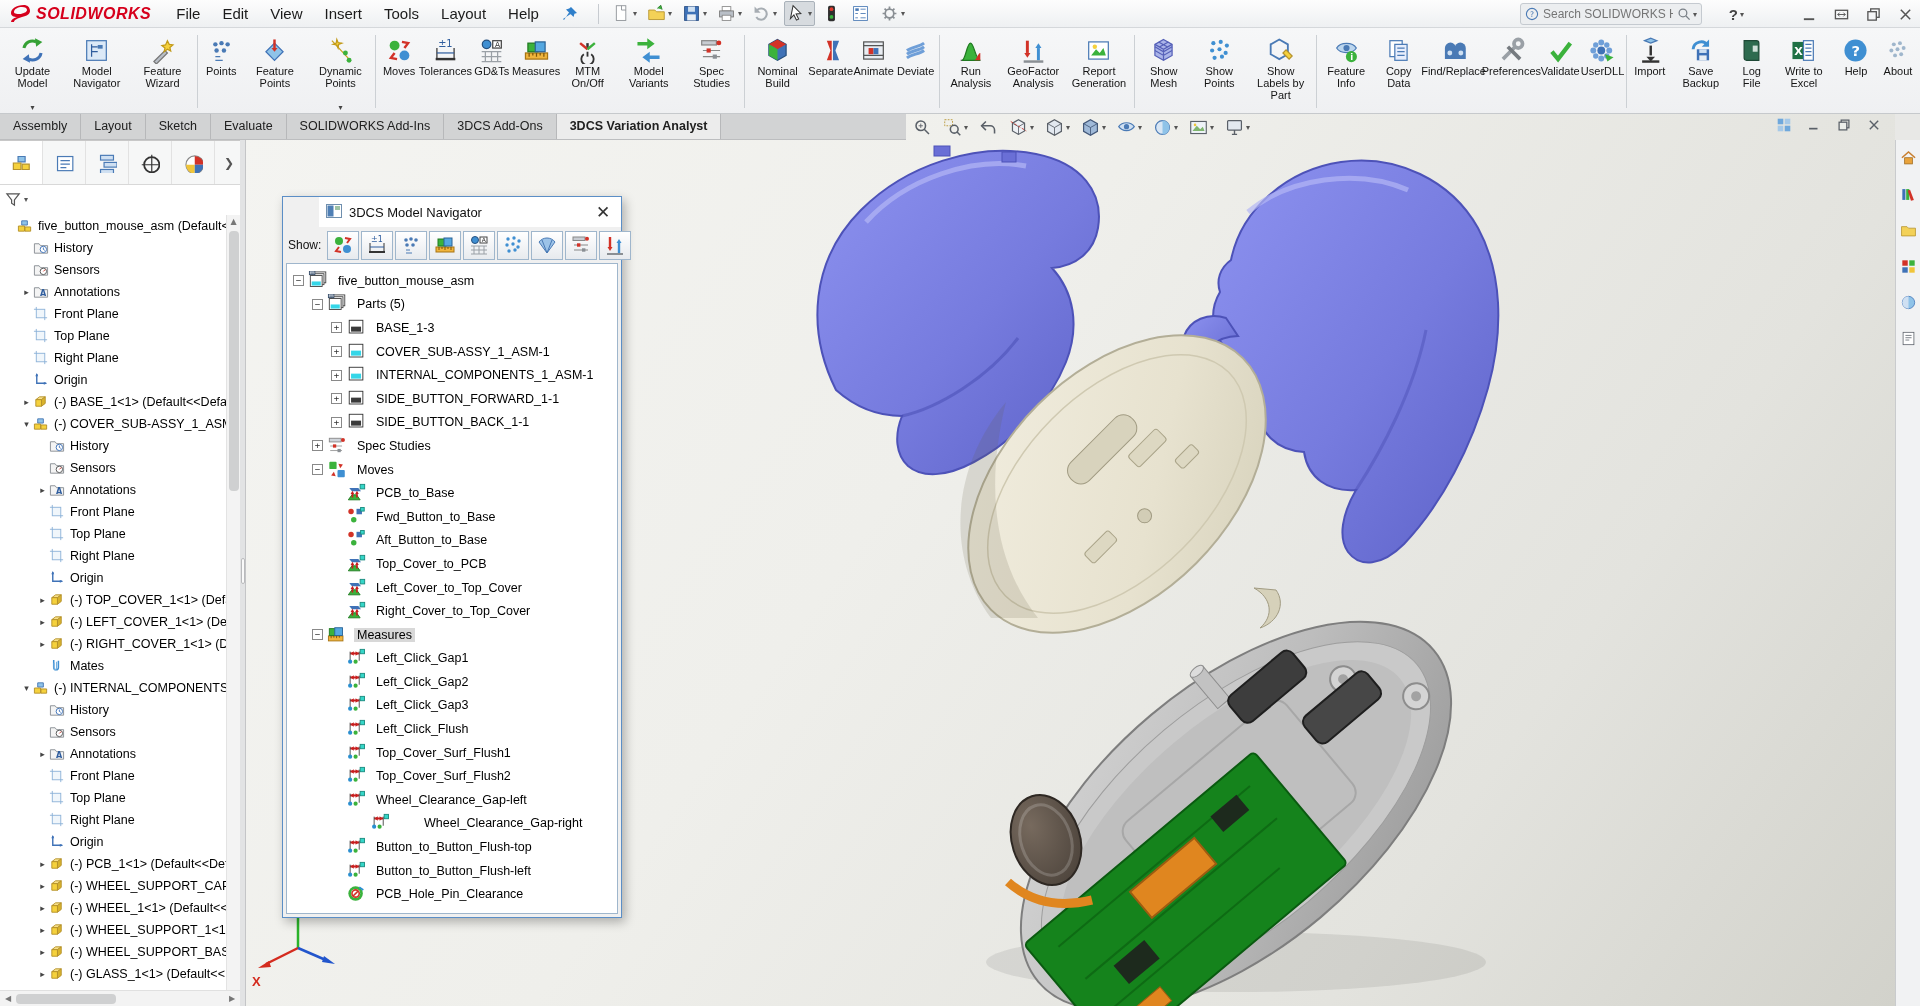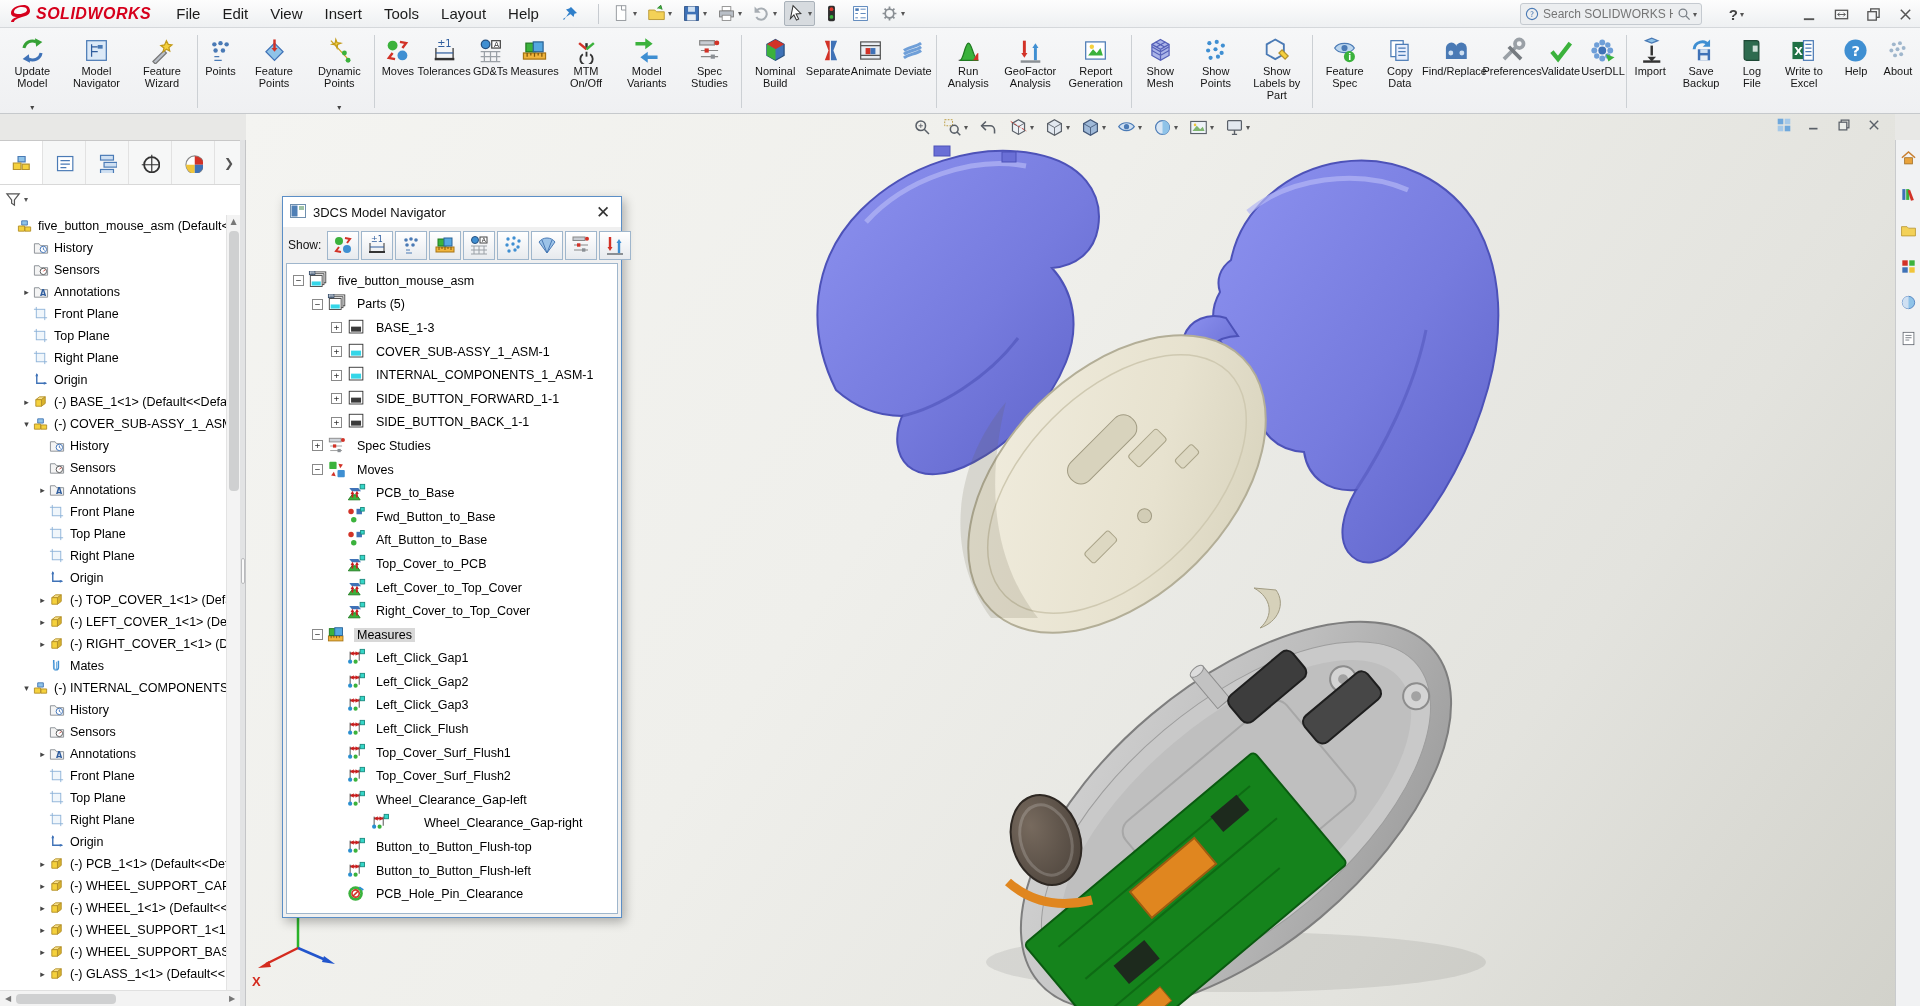--- a/index.html
+++ b/index.html
@@ -103,21 +103,21 @@
   .splitter { position:absolute; left:240px; top:140px; width:6px; height:866px; z-index:31;
     background:#e2e3e4; border-right:1px solid #c4c5c7; }
   .splitter .grip { position:absolute; left:1px; top:418px; width:4px; height:26px;
     background:#fafafa; border:1px solid #b9babc; border-radius:3px; }
 
   
   .navdlg { position:absolute; left:282px; top:196px; width:340px; height:722px; z-index:60;
     background:#f0f0f0; border:1px solid #5b8ec6; box-shadow:3px 4px 10px rgba(0,0,0,.28);
     display:flex; flex-direction:column; }
   .navtitle { height:30px; flex:none; background:#fff; display:flex; align-items:center;
-    padding:0 7px; font-size:13px; color:#111; }
+    padding:0 7px; font-size:13px; color:#111;margin-left:36px; }
   .navtitle .ticon svg { width:16px; height:14px; margin-right:7px; }
   .navclose { margin-left:auto; font-size:17px; color:#333; width:22px; text-align:center; }
   .showrow { height:36px; flex:none; display:flex; align-items:center; gap:2px;
     padding:0 5px; font-size:12px; color:#111; }
   .showlabel { margin-right:4px; }
   .showbtn { width:32px; height:29px; border:1px solid #9fb6cc; background:linear-gradient(#ffffff,#e7eaee);
     display:flex; align-items:center; justify-content:center; }
   .showbtn svg { width:24px; height:22px; }
   .navtree { flex:1; background:#fff; border:1px solid #9fb6cc; margin:0 3px 3px 3px;
     overflow:hidden; padding:5px 0 0 4px; }
@@ -525,21 +525,21 @@
       <div class="rdivider"></div>
       <div class="rbtn">
         <span class="ricon">
           <svg viewBox="0 0 22 22">
             <path d="M3 9c3-5 13-5 16 0-3 5-13 5-16 0z" fill="#bcd6ee" stroke="#4a7ab5"></path>
             <circle cx="11" cy="9" r="2.5" fill="#4a7ab5"></circle>
             <circle cx="15" cy="16" r="4.5" fill="#3bb23c"></circle>
             <text x="14" y="19" font-size="7" fill="#fff" font-weight="bold" font-family="DejaVu Sans">i</text>
           </svg>
         </span>
-      <span class="rlabel">Feature Spec</span>
+      <span class="rlabel">Feature Info</span>
       </div>
       <div class="rbtn">
         <span class="ricon">
           <svg viewBox="0 0 22 22">
             <rect x="4" y="3" width="10" height="13" fill="#fff" stroke="#4a7ab5"></rect>
             <rect x="8" y="6" width="10" height="13" fill="#e7eefc" stroke="#4a7ab5"></rect>
             <path d="M10 9h6M10 12h6M10 15h6" stroke="#4a7ab5"></path>
           </svg>
         </span>
       <span class="rlabel">Copy Data</span>
@@ -848,20 +848,29 @@
         <path d="M52 756l-5 10h10z" fill="#2ab32a"></path>
         <path d="M52 808L20 824" stroke="#d42b1e" stroke-width="2.5" fill="none"></path>
         <path d="M12 828l11-7 2 6z" fill="#d42b1e"></path>
         <path d="M52 808l30 13" stroke="#2255cc" stroke-width="2.5" fill="none"></path>
         <path d="M89 824l-11-8-2 6z" fill="#2255cc"></path>
         <text x="6" y="846" font-size="13" font-weight="bold" fill="#d42b1e">X</text>
       </g>
     </svg>
   </div>
 
+  <div class="tabrow" id="tabrow">
+      <div class="tab">Assembly</div>
+      <div class="tab">Layout</div>
+      <div class="tab">Sketch</div>
+      <div class="tab">Evaluate</div>
+      <div class="tab">SOLIDWORKS Add-Ins</div>
+      <div class="tab">3DCS Add-Ons</div>
+      <div class="tab active">3DCS Variation Analyst</div>
+    </div>
 
   <div class="sidebar">
     <div class="panel-tabs" id="paneltabs">
         <div class="ptab active">
           <svg viewBox="0 0 17 17">
             <path d="M6 3h6v4.5H6z" fill="#8fc3e8" stroke="#4a7ab5"></path>
             <path d="M2 8.5h6.5V14H2z" fill="#f5d13d" stroke="#b5922c"></path>
             <path d="M9.5 9.5h6V14h-6z" fill="#f5d13d" stroke="#b5922c"></path>
           </svg>
         </div>

